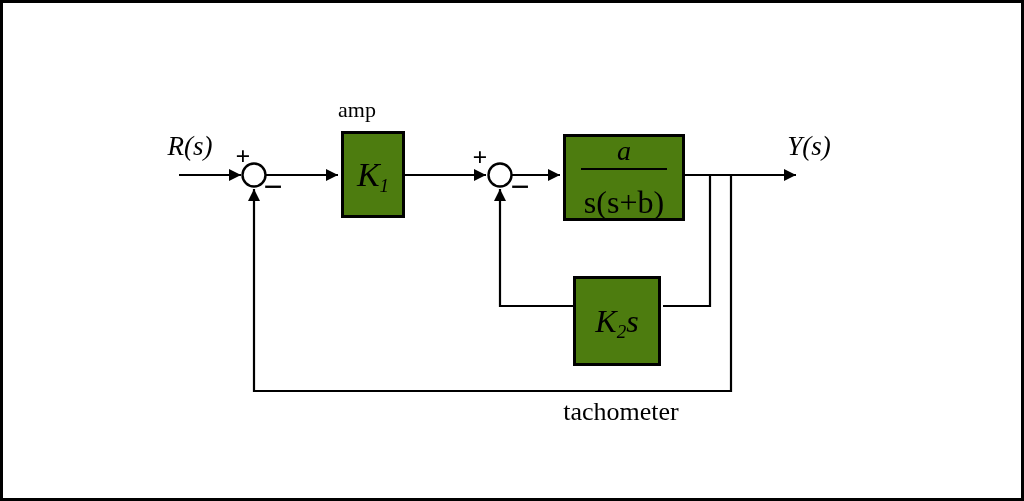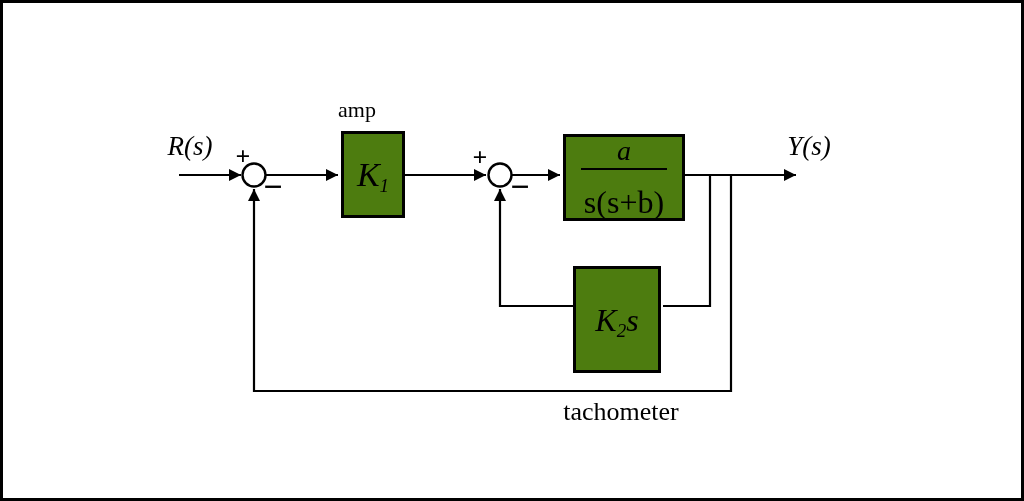--- a/index.html
+++ b/index.html
@@ -16,21 +16,21 @@
   .wires{position:absolute;left:0;top:0;width:1024px;height:501px;}
   .block{
     position:absolute;
     box-sizing:border-box;
     border:3px solid #000;
     background:#4d7c0f;
     display:flex;align-items:center;justify-content:center;
   }
   .blk-amp{left:338px;top:128px;width:64px;height:87px;}
   .blk-plant{left:560px;top:131px;width:122px;height:87px;}
-  .blk-tach{left:570px;top:263px;width:88px;height:107px;}
+  .blk-tach{left:570px;top:273px;width:88px;height:90px;}
   .gain{font-style:italic;font-size:34px;line-height:1;}
   .gain sub{font-size:19px;font-style:italic;line-height:0;vertical-align:-6px;}
   .gain .var{font-style:italic;}
   .frac{display:flex;flex-direction:column;align-items:center;line-height:1;}
   .frac .num{font-style:italic;font-size:28px;padding-bottom:3px;}
   .frac .bar{width:86px;height:2.5px;background:#000;}
   .frac .den{font-size:32px;padding-top:16px;}
   .lbl{position:absolute;text-align:center;white-space:nowrap;}
   .sig{font-style:italic;font-size:27px;line-height:1;}
   .lbl-input{left:158px;top:130px;width:58px;}

